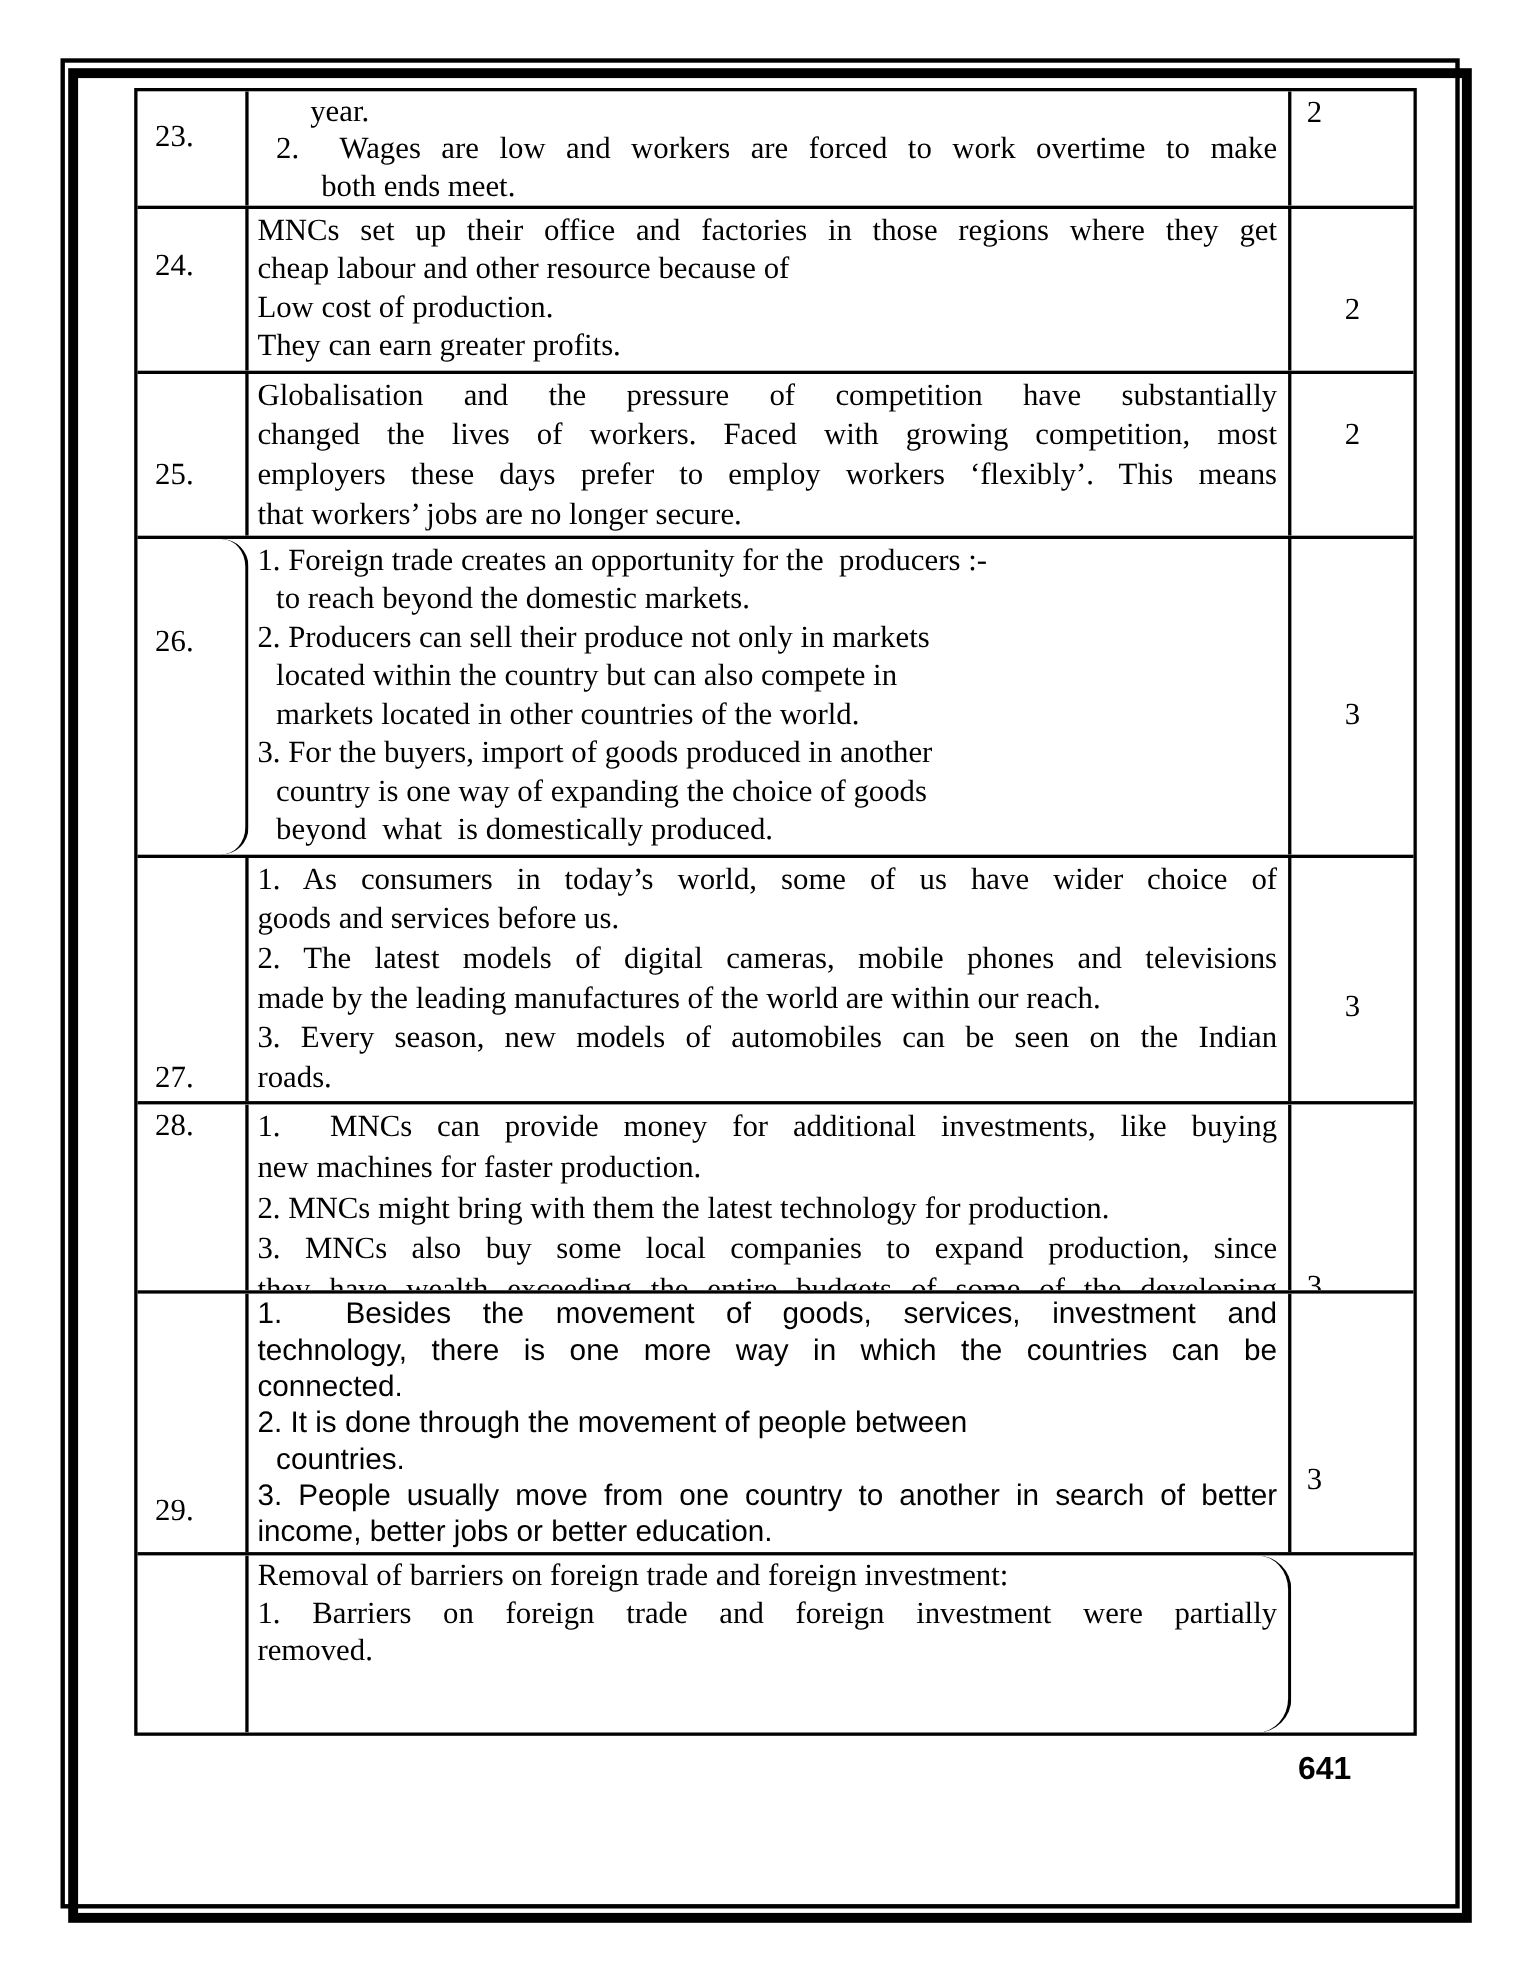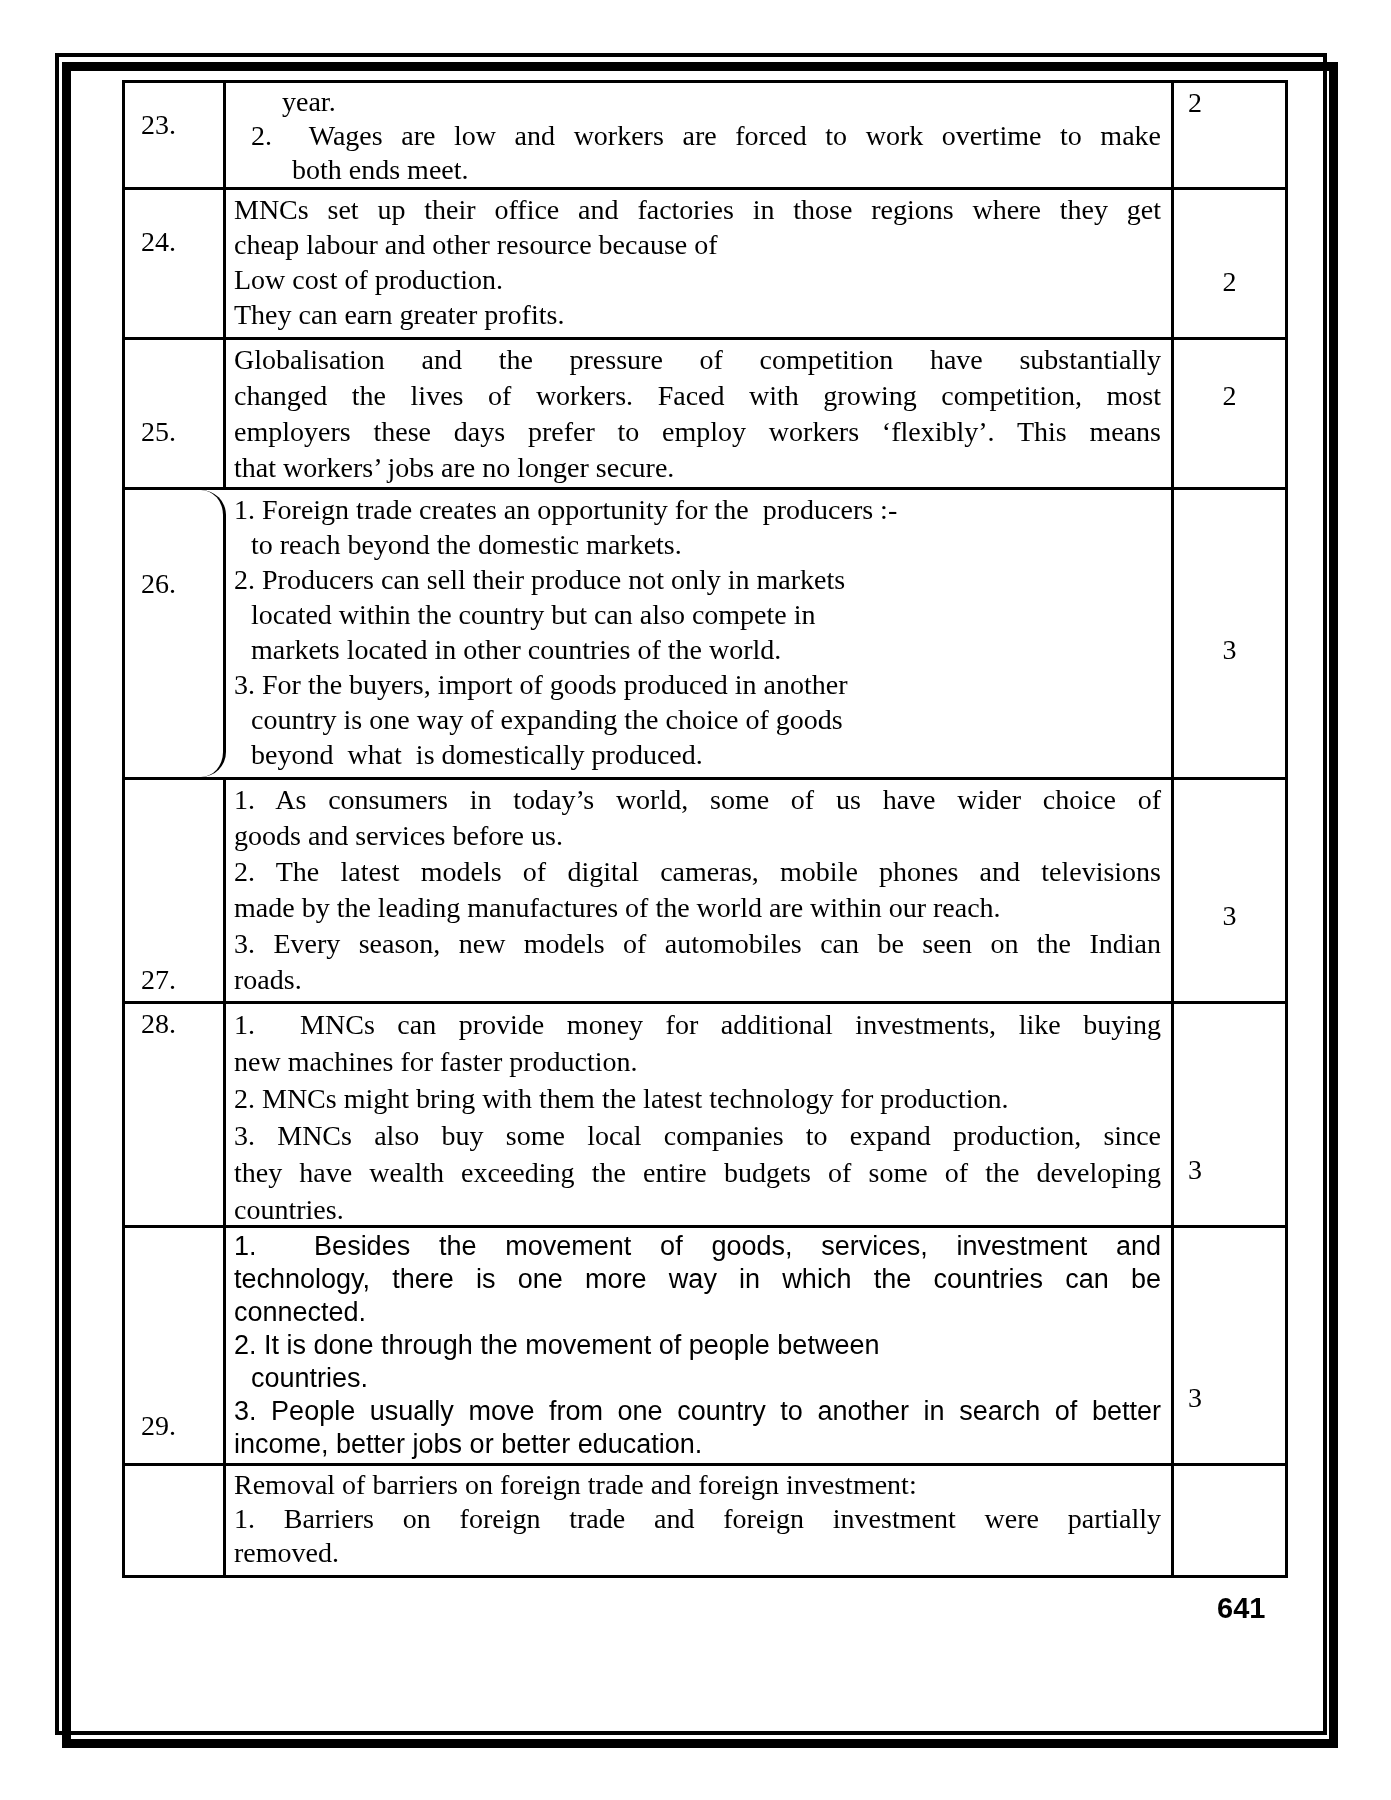--- a/index.html
+++ b/index.html
@@ -54,32 +54,32 @@
   .line.i1 { margin-left: 17px; }
   .line.i2 { margin-left: 58px; }
   .line.i3 { margin-left: 48px; }
 
   
   .trow:nth-child(1) { height: 107px; }
   .trow:nth-child(2) { height: 150px; }
   .trow:nth-child(3) { height: 150px; }
   .trow:nth-child(4) { height: 290px; }
   .trow:nth-child(5) { height: 224px; }
-  .trow:nth-child(6) { height: 224px; }
+  .trow:nth-child(6) { height: 172px; }
   .trow:nth-child(7) { height: 238px; }
 
   
   .trow:nth-child(1) .cell-a { line-height: 34px; }
   .trow:nth-child(2) .cell-a { line-height: 35px; }
   .trow:nth-child(3) .cell-a { line-height: 36px; }
   .trow:nth-child(4) .cell-a { line-height: 35px; }
   .trow:nth-child(5) .cell-a { line-height: 36px; }
   .trow:nth-child(6) .cell-a { line-height: 37px; }
   .trow:nth-child(7) .cell-a { line-height: 33px; }
-  .trow:nth-child(8) .cell-a { line-height: 34px; }
+  .trow:nth-child(8) .cell-a { line-height: 34px; border-radius: 31px; }
 
   
   .trow:nth-child(1) .cell-q { padding-top: 26px; }
   .trow:nth-child(2) .cell-q { padding-top: 36px; }
   .trow:nth-child(3) .cell-q { padding-top: 76px; }
   .trow:nth-child(4) .cell-q { padding-top: 78px; border-radius: 25px; }
   .trow:nth-child(5) .cell-q { padding-top: 184px; }
   .trow:nth-child(6) .cell-q { padding-top: 4px; }
   .trow:nth-child(7) .cell-q { padding-top: 182px; }
 
@@ -88,21 +88,21 @@
   .trow:nth-child(2) .cell-m { padding-top: 76px;  text-align: center; }
   .trow:nth-child(3) .cell-m { padding-top: 40px;  text-align: center; }
   .trow:nth-child(4) .cell-m { padding-top: 144px; text-align: center; }
   .trow:nth-child(5) .cell-m { padding-top: 120px; text-align: center; }
   .trow:nth-child(6) .cell-m { padding-top: 150px; padding-left: 14px; text-align: left; }
   .trow:nth-child(7) .cell-m { padding-top: 154px; padding-left: 14px; text-align: left; }
 
   .page-number {
     position: absolute; left: 1180px; top: 1592px;
     font-family: "Liberation Sans", sans-serif;
-    font-weight: bold; font-size: 29px; margin-left: 37px;
+    font-weight: bold; font-size: 29px;
   }
 </style>
 </head>
 <body>
 
 <div class="frame-thin"></div>
 <div class="frame-thick"></div>
 
 <div class="atable">
     <div class="trow">

